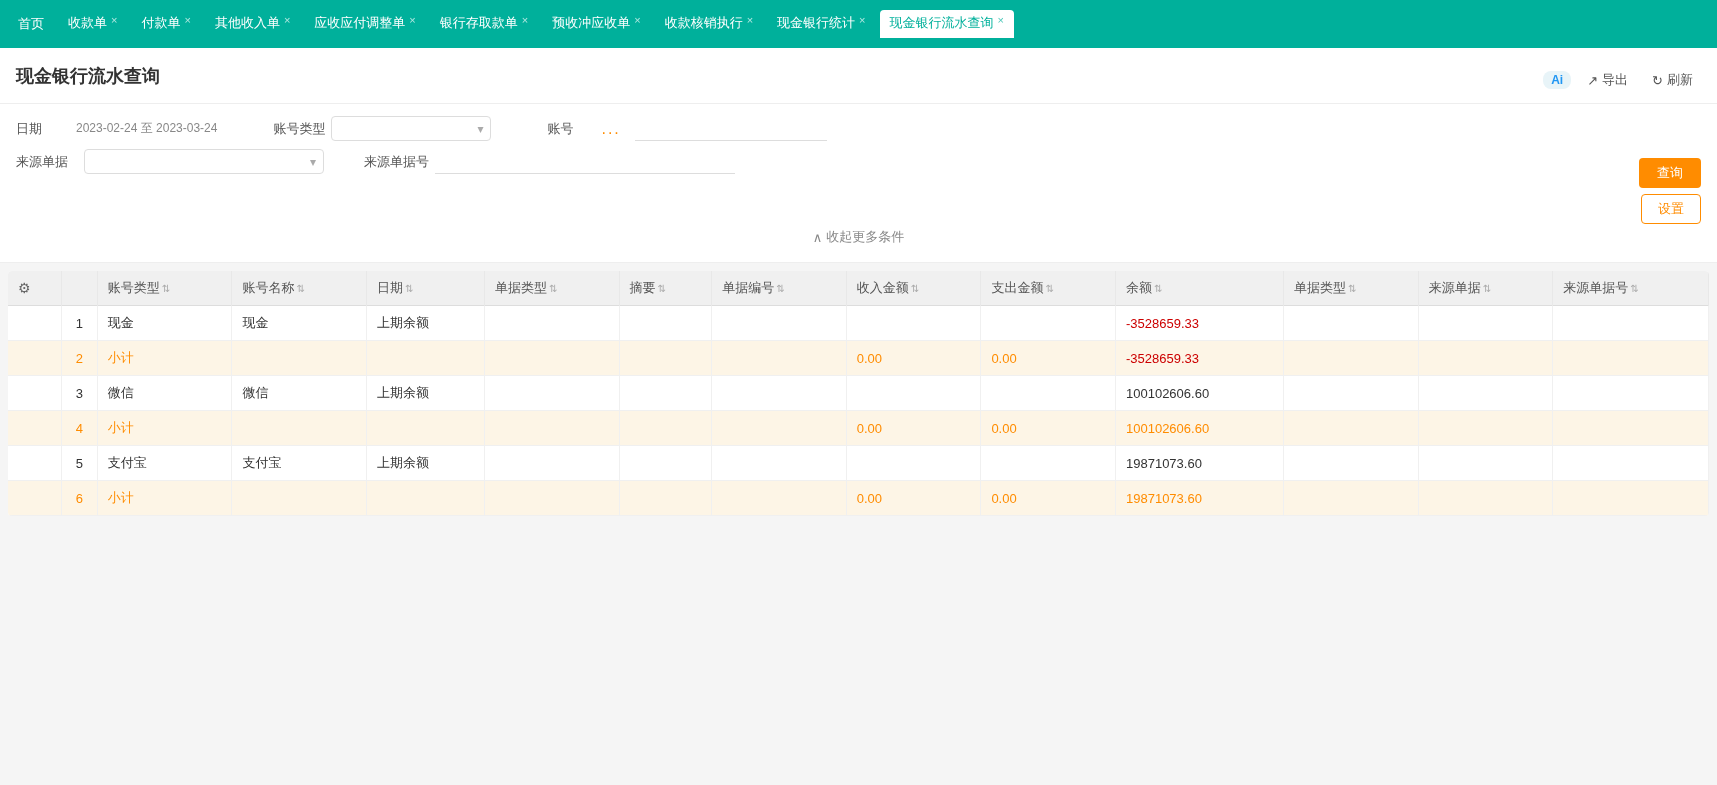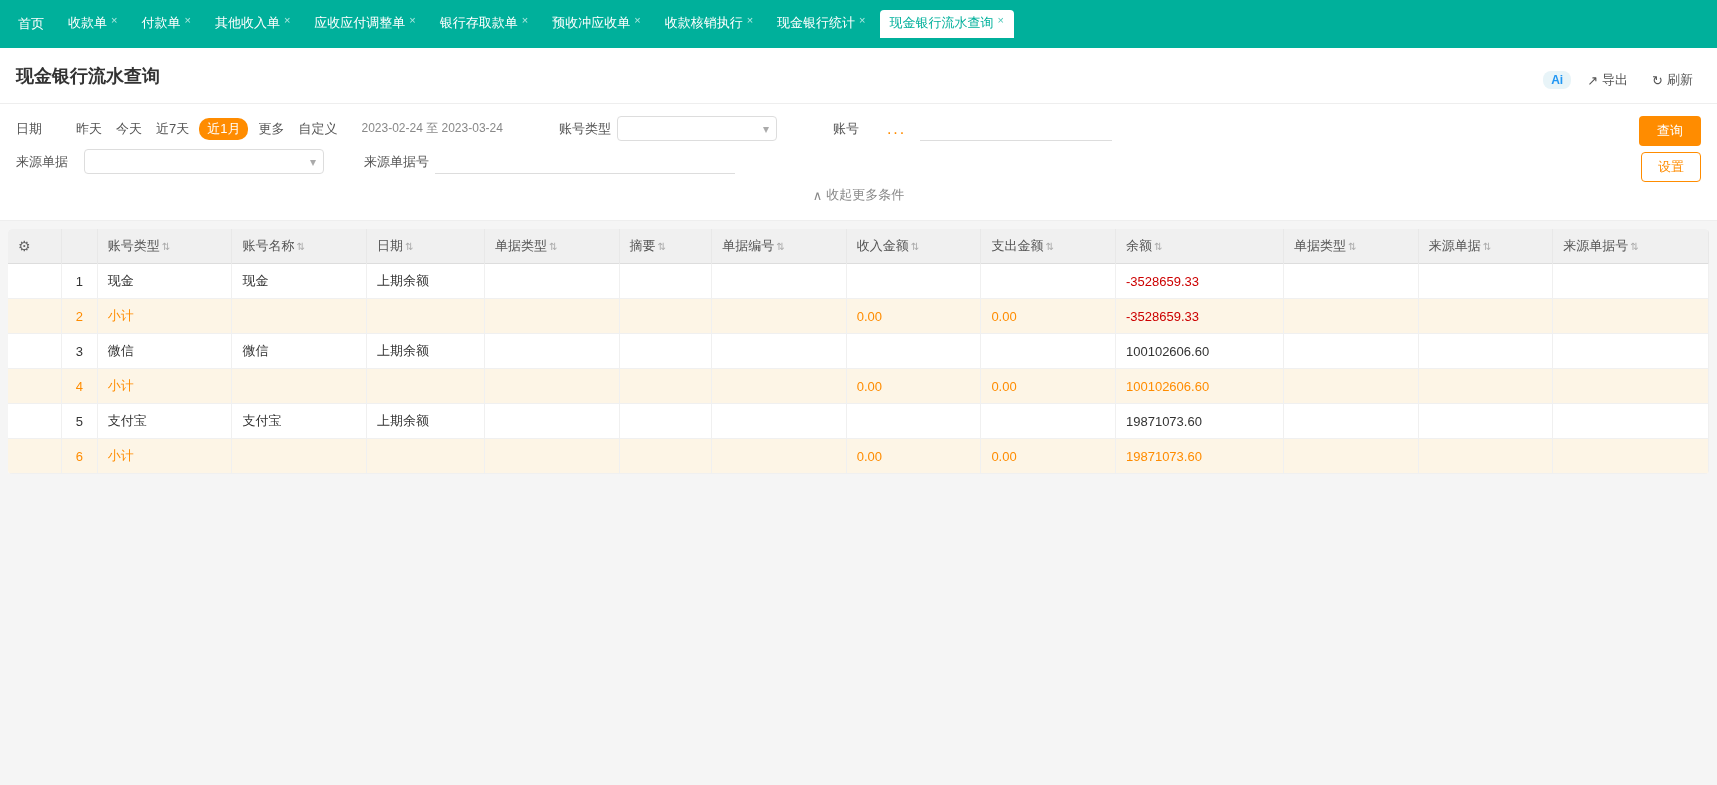--- a/index.html
+++ b/index.html
@@ -141,20 +141,21 @@
       outline: none;
     }
     .filter-btn-query {
       background: #ff8c00;
       color: #fff;
       border: none;
       border-radius: 4px;
       padding: 6px 18px;
       font-size: 13px;
       cursor: pointer;
+      margin-top: 42px;
     }
     .filter-btn-settings {
       background: #fff;
       color: #ff8c00;
       border: 1px solid #ff8c00;
       border-radius: 4px;
       padding: 5px 16px;
       font-size: 13px;
       cursor: pointer;
       text-align: right;
@@ -333,28 +334,20 @@
     </div>
   </div>
 </div>
 
 <div class="filter-area">
   <div style="display:flex; gap:16px; align-items:flex-start;">
 
     <div style="flex:1;">
       <div class="filter-row" style="flex-wrap:wrap;">
         <span class="filter-label">日期</span>
-        <div class="date-options">
-          <span class="date-opt">昨天</span>
-          <span class="date-opt">今天</span>
-          <span class="date-opt">近7天</span>
-          <span class="date-opt active">近1月</span>
-          <span class="date-opt">更多</span>
-          <span class="date-opt">自定义</span>
-        </div>
         <span class="date-range">2023-02-24 至 2023-03-24</span>
 
         <div style="display:flex; align-items:center; gap:6px; margin-left:40px;">
           <span class="filter-label">账号类型</span>
           <div class="select-wrapper">
             <select class="filter-select">
               <option value=""></option>
             </select>
           </div>
         </div>

